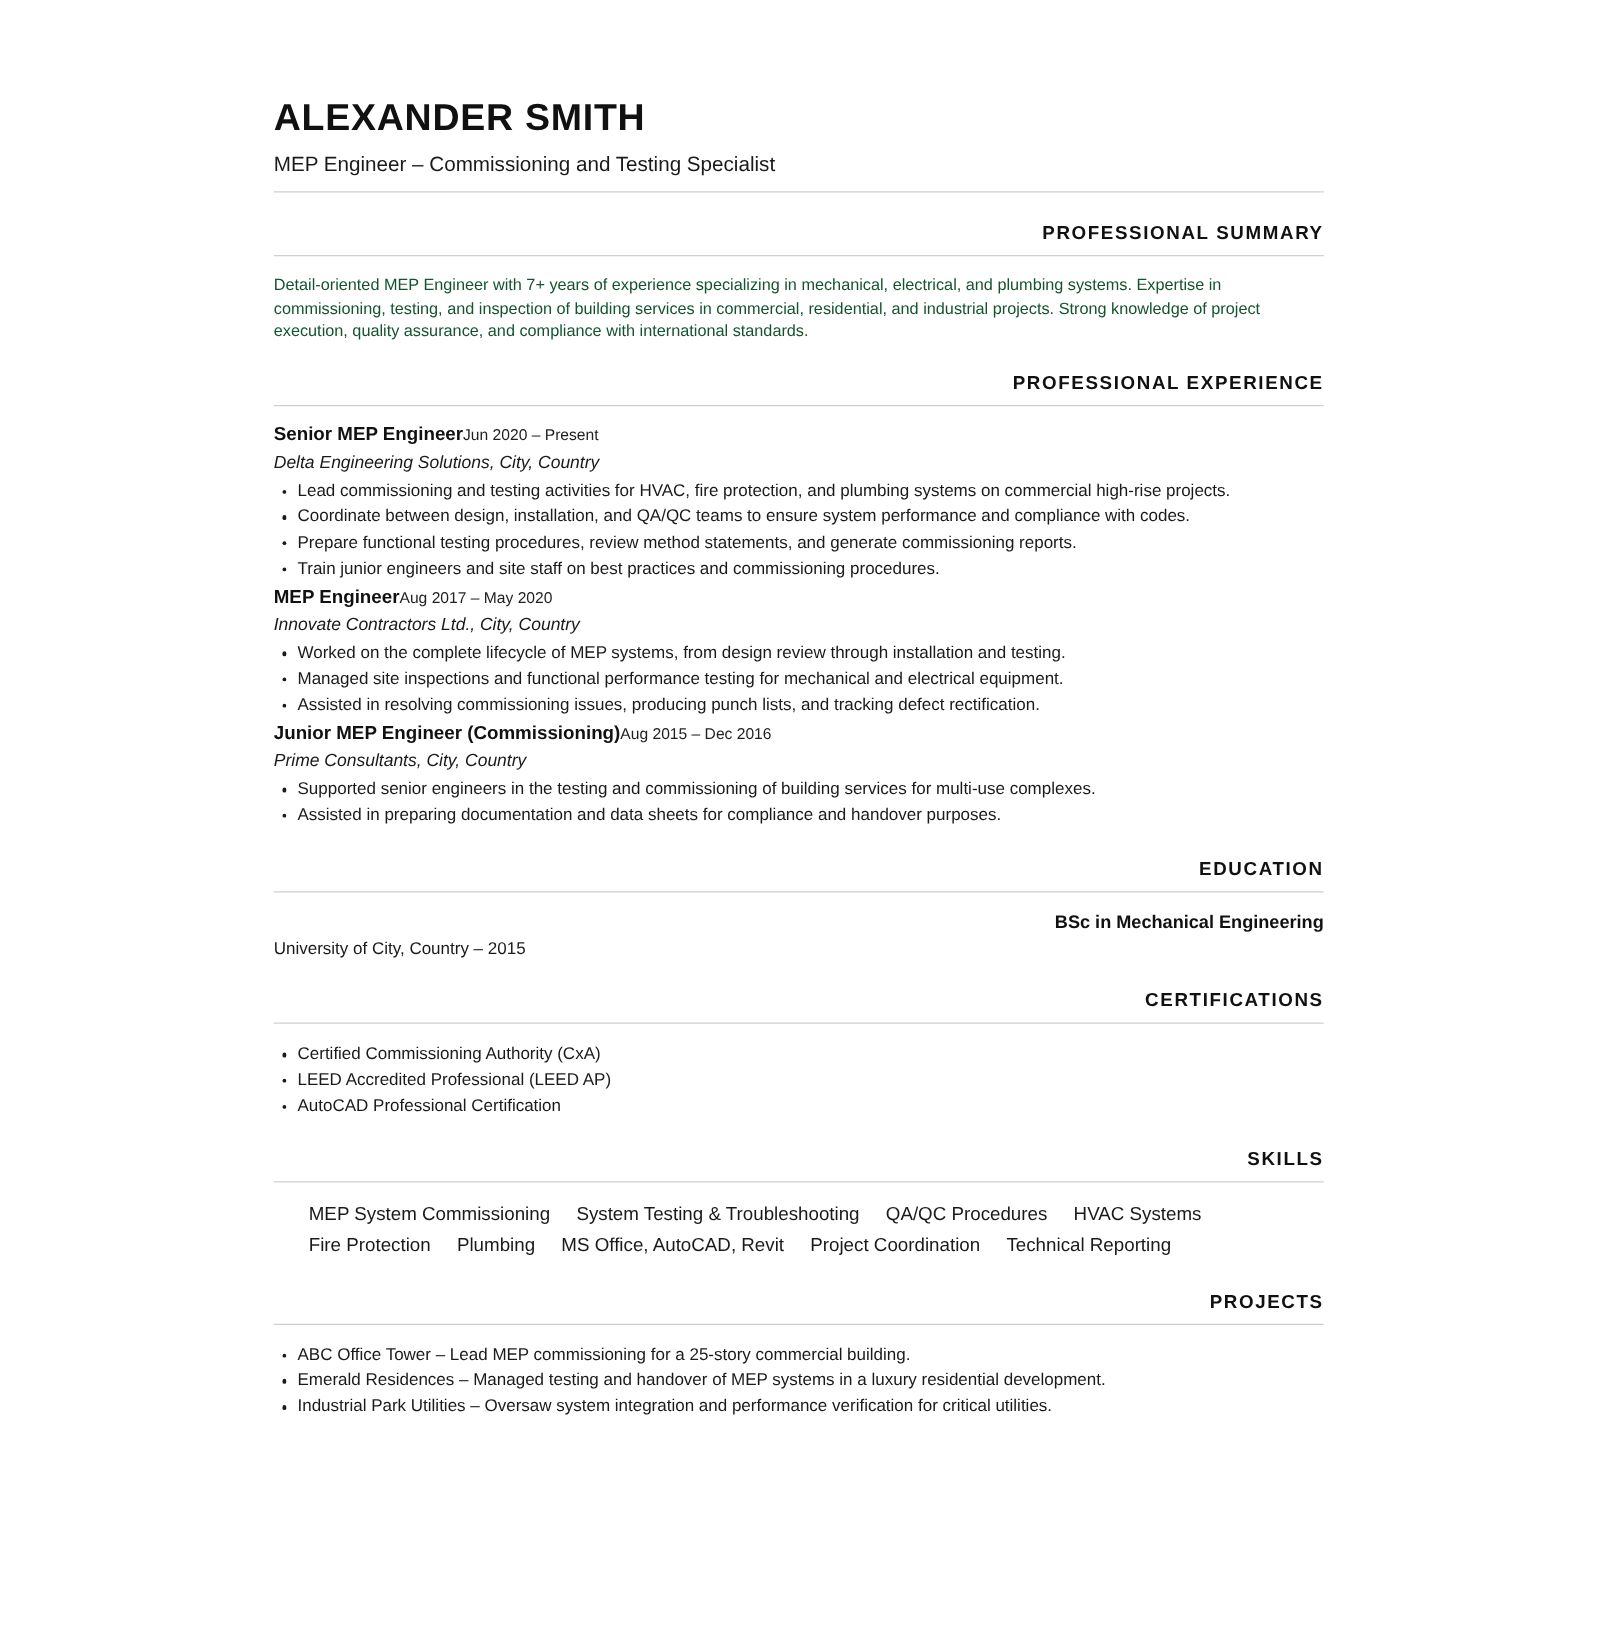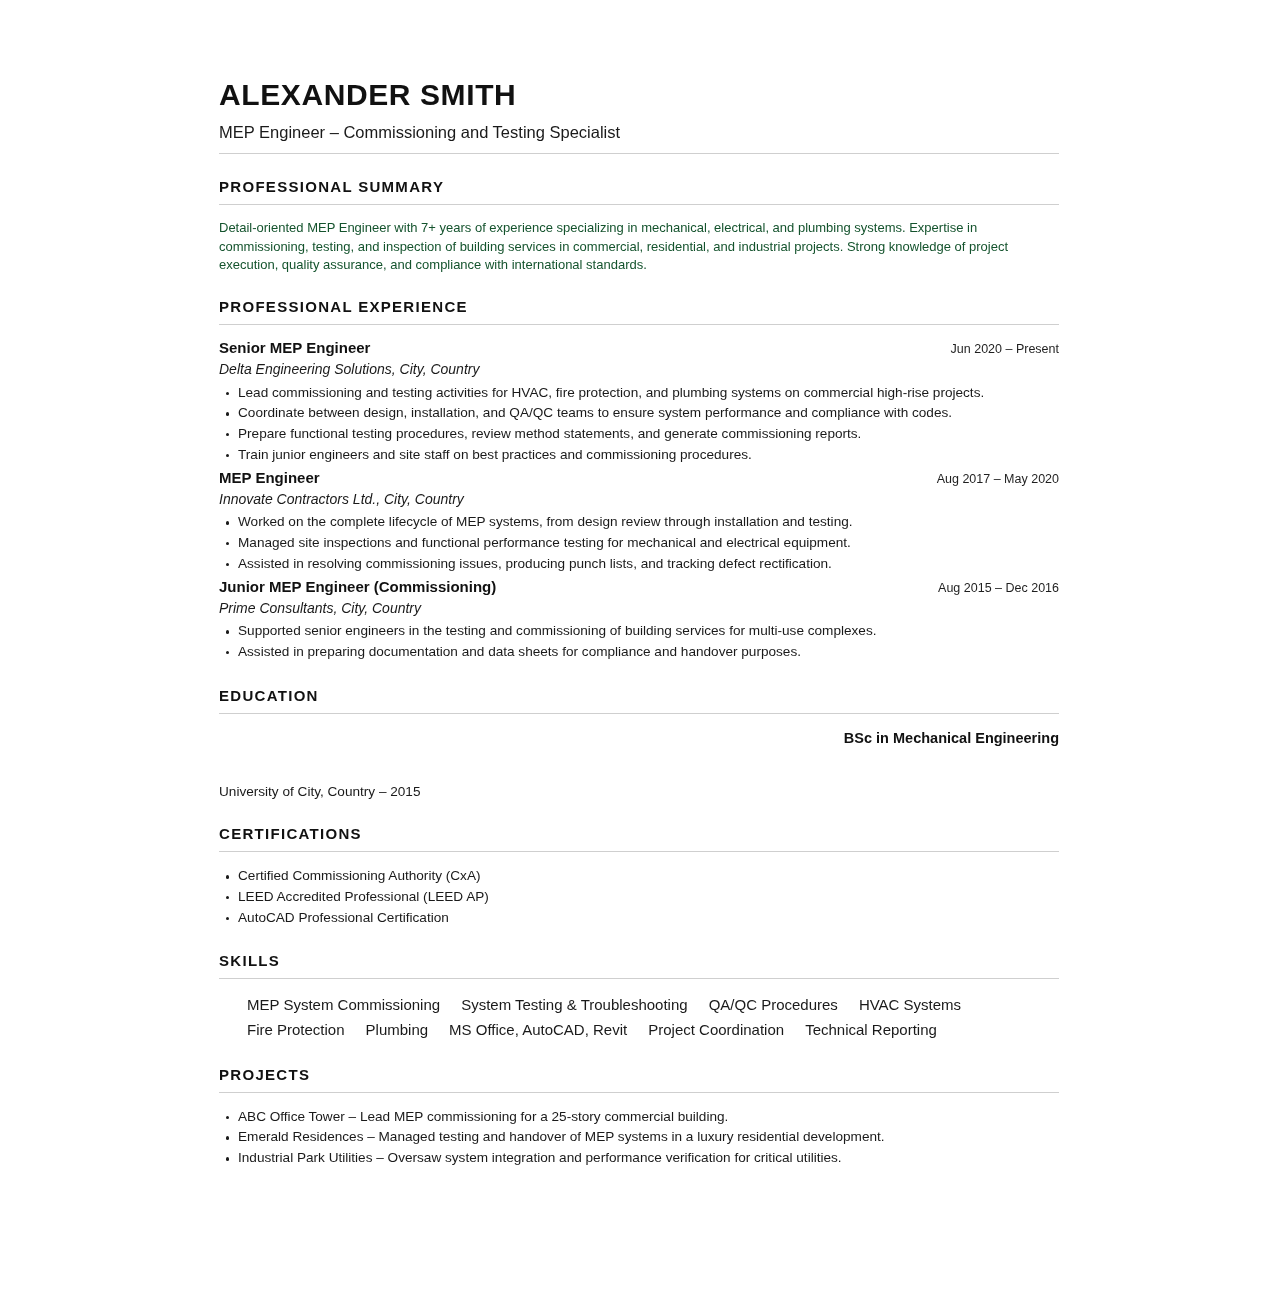--- a/index.html
+++ b/index.html
@@ -64,20 +64,21 @@
   .section {
     margin-top: 24px;
   }
   .section-title {
     font-size: 15px;
     font-weight: bold;
     letter-spacing: 1.3px;
     color: #111111;
     margin: 0 0 9px 0;
     text-transform: uppercase;
+    text-align: right;
   }
   .section-body {
     padding-top: 14px;
   }
   .section-body.tight-body {
     padding-top: 12px;
   }
 
   .summary {
     font-size: 13px;
@@ -86,21 +87,21 @@
     margin: 0;
   }
 
   
   .job {
     margin-bottom: 2px;
   }
   .job-head {
     display: flex;
     align-items: baseline;
-    justify-content: space-between;
+    justify-content: flex-start;
   }
   .job-title {
     font-size: 15px;
     font-weight: bold;
     color: #111111;
     line-height: 1.45;
   }
   .job-dates {
     font-size: 12.5px;
     color: #1f1f1f;
@@ -144,21 +145,20 @@
     font-size: 14.5px;
     font-weight: bold;
     color: #111111;
     line-height: 1.45;
     text-align: right;
   }
   .edu-school {
     font-size: 13.6px;
     color: #1a1a1a;
     line-height: 1.45;
-    margin-top: 33px;
   }
 
   
   .skills {
     font-size: 15px;
     line-height: 1.62;
     color: #1a1a1a;
     margin-left: 28px;
   }
   .skills .skill {

